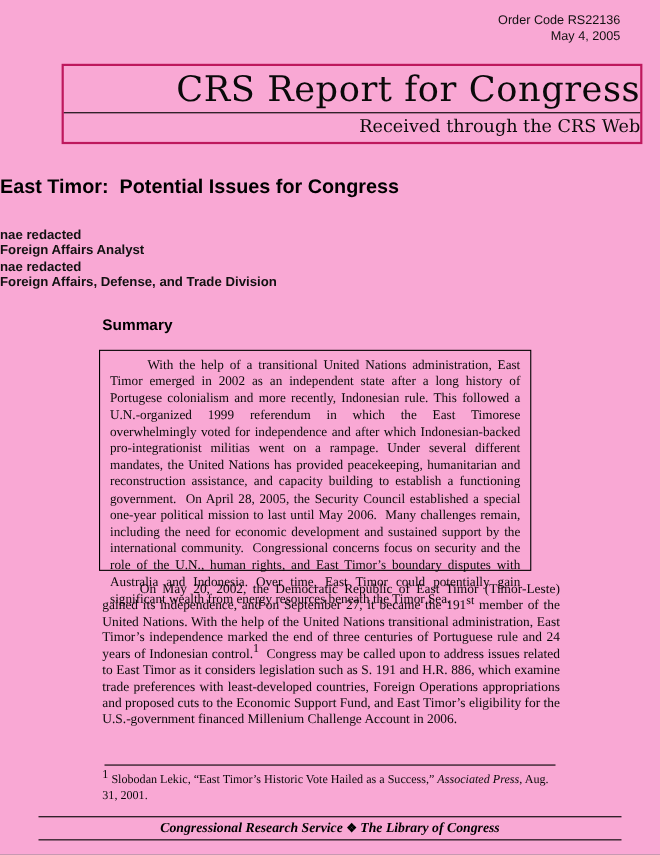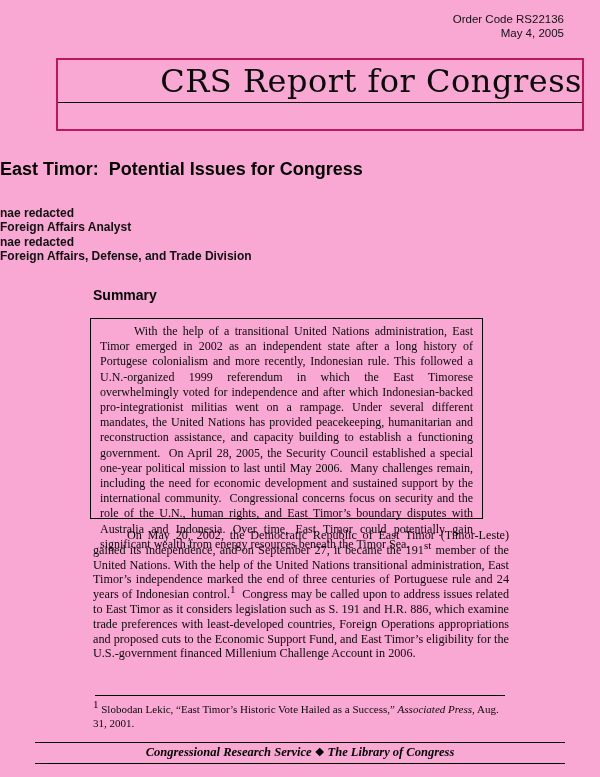--- a/index.html
+++ b/index.html
@@ -161,20 +161,21 @@
 <div class="page">
 
   <div class="order-block">
     <div>Order Code RS22136</div>
     <div>May 4, 2005</div>
   </div>
 
   <div class="masthead">
     <div class="masthead-title">CRS Report for Congress</div>
     <div class="masthead-rule"></div>
+    <div class="masthead-subtitle">Received through the CRS Web</div>
   </div>
 
   <h1 class="report-title">East Timor: &nbsp;Potential Issues for Congress</h1>
 
   <div class="authors">
     <div>nae redacted</div>
     <div>Foreign Affairs Analyst</div>
     <div>nae redacted</div>
     <div>Foreign Affairs, Defense, and Trade Division</div>
   </div>

